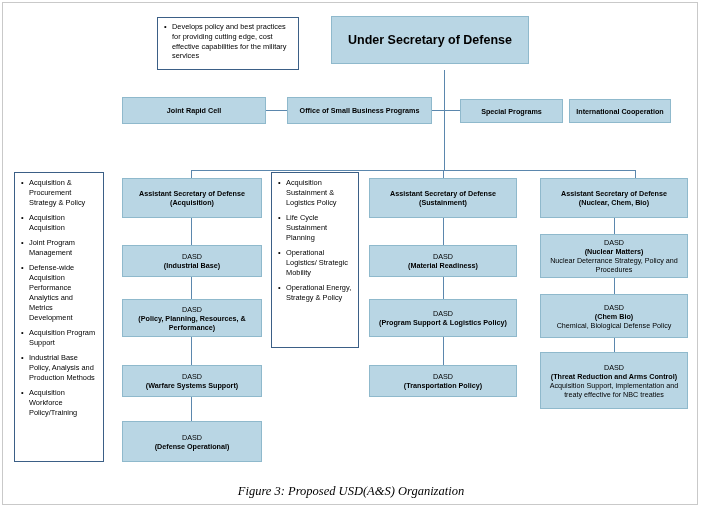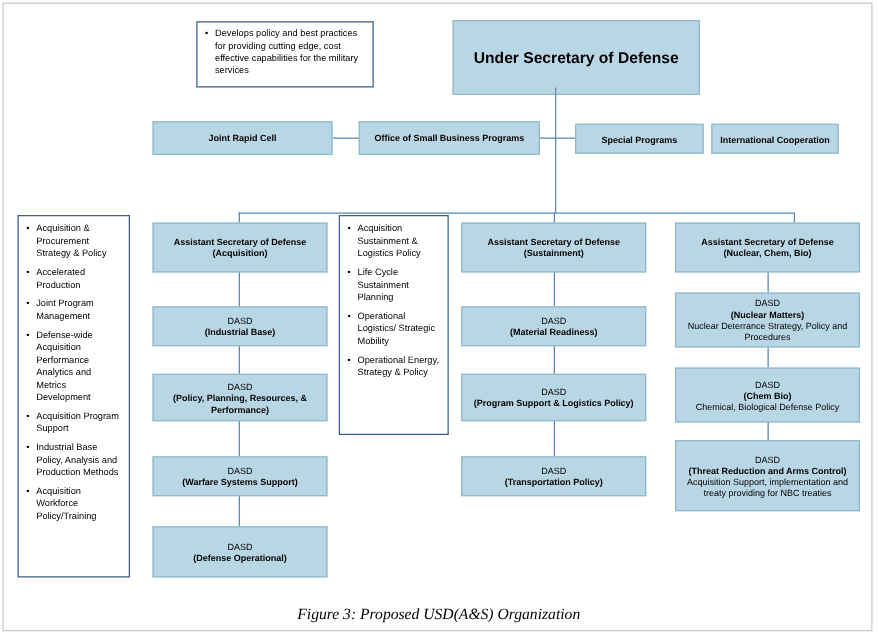--- a/index.html
+++ b/index.html
@@ -112,21 +112,21 @@
     left: 0;
   }
 </style>
 </head>
 <body>
 
 <div id="canvas">
 
   <div class="border-frame"></div>
 
-  <div class="title-box" style="left:362px; top:16px; width:198px; height:60px;gap:16px;">
+  <div class="title-box" style="left:331px; top:16px; width:198px; height:48px;gap:16px;">
     <div>Under Secretary of Defense</div>
   </div>
 
   <div class="whitebox" style="left:157px; top:17px; width:142px; height:53px; display:flex; align-items:center;">
     <ul>
       <li>Develops policy and best practices for providing cutting edge, cost effective capabilities for the military services</li>
     </ul>
   </div>
 
   <div class="line vline" style="left:444px; top:70px; height:100px;"></div>
@@ -147,21 +147,21 @@
   </div>
 
   <div class="line hline" style="left:191px; top:170px; width:444px;"></div>
   <div class="line vline" style="left:191px; top:170px; height:8px;"></div>
   <div class="line vline" style="left:443px; top:170px; height:8px;"></div>
   <div class="line vline" style="left:635px; top:170px; height:8px;"></div>
 
   <div class="whitebox tight" style="left:14px; top:172px; width:90px; height:290px;">
     <ul>
       <li>Acquisition &amp; Procurement Strategy &amp; Policy</li>
-      <li>Accelerated Production</li>
+      <li>Acquisition Acquisition</li>
       <li>Joint Program Management</li>
       <li>Defense-wide Acquisition Performance Analytics and Metrics Development</li>
       <li>Acquisition Program Support</li>
       <li>Industrial Base Policy, Analysis and Production Methods</li>
       <li>Acquisition Workforce Policy/Training</li>
     </ul>
   </div>
 
   <div class="whitebox tight" style="left:271px; top:172px; width:88px; height:176px;">
     <ul>
@@ -230,18 +230,18 @@
   <div class="line vline" style="left:614px; top:278px; height:16px;"></div>
   <div class="box" style="left:540px; top:294px; width:148px; height:44px;">
     <div class="ttl">DASD</div>
     <div class="sub">(Chem Bio)</div>
     <div class="desc">Chemical, Biological Defense Policy</div>
   </div>
   <div class="line vline" style="left:614px; top:338px; height:14px;"></div>
   <div class="box" style="left:540px; top:352px; width:148px; height:57px;">
     <div class="ttl">DASD</div>
     <div class="sub">(Threat Reduction and Arms Control)</div>
-    <div class="desc">Acquisition Support, implementation and treaty providing for NBC treaties</div>
+    <div class="desc">Acquisition Support, implementation and treaty effective for NBC treaties</div>
   </div>
 
   <div class="caption" style="top:484px;">Figure 3:  Proposed USD(A&amp;S) Organization</div>
 
 </div>
 
 </body></html>

